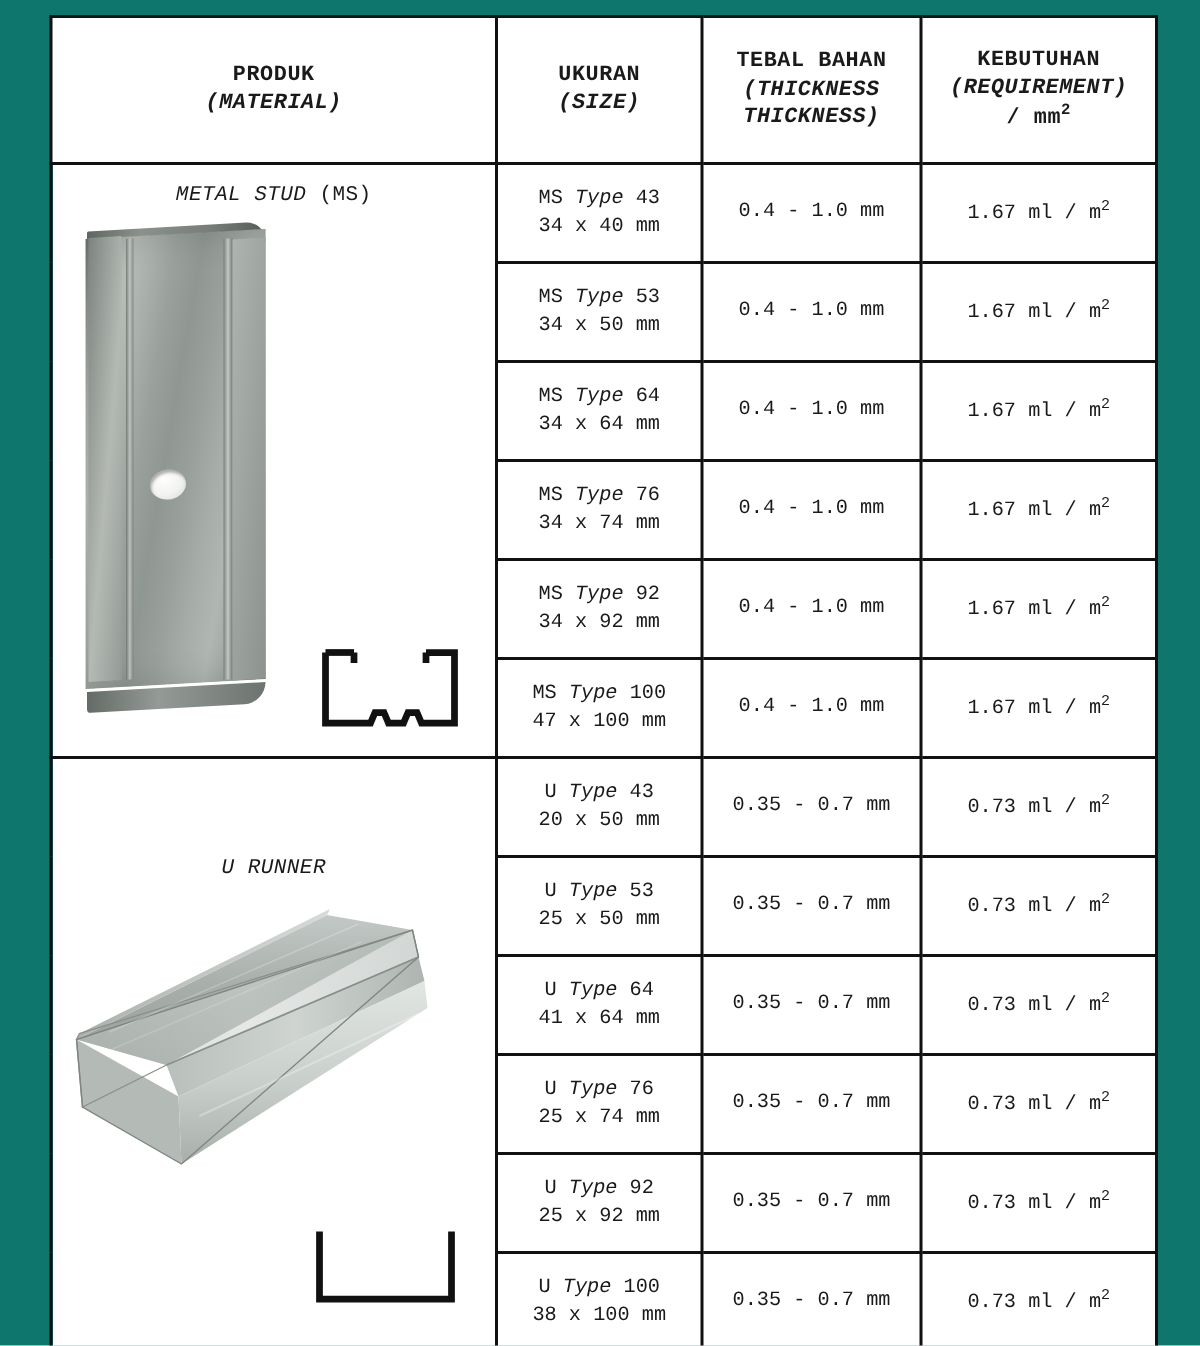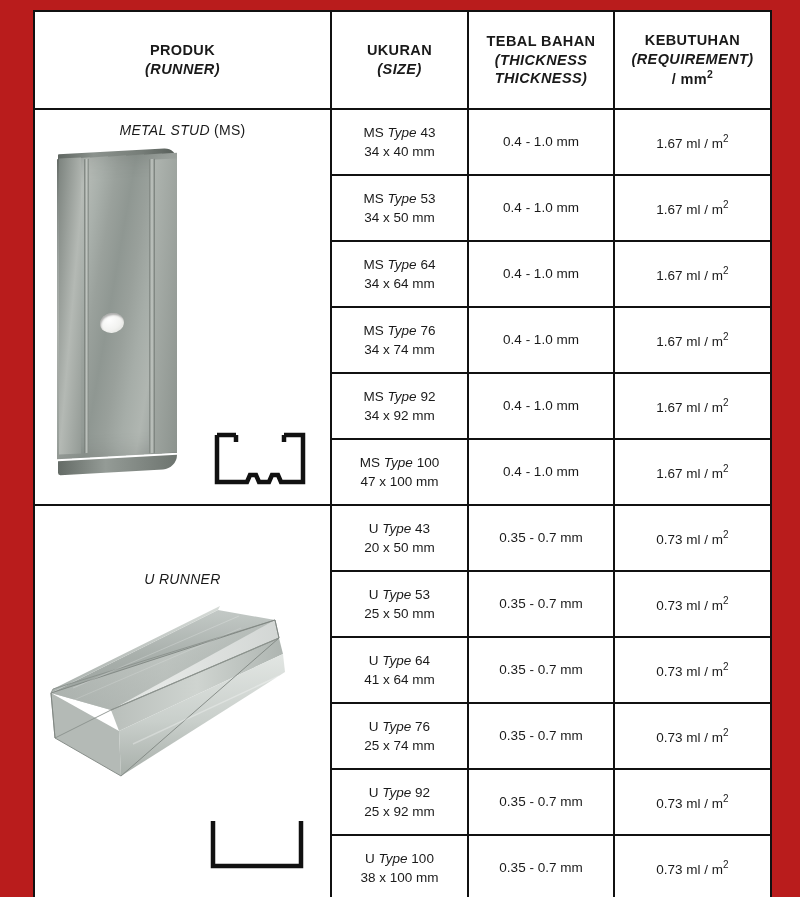--- a/index.html
+++ b/index.html
@@ -14,21 +14,22 @@
     color: #1a1a1a;
     position: relative;
     overflow: hidden;
   }
 
   .sheet {
     position: absolute;
     left: 0; top: 0;
     width: 800px;
     height: 897px;
-    background: #b91c1c;
+    background: #0f766e;
+    font-family: Liberation Mono, monospace;
   }
 
   table.spec {
     position: absolute;
     left: 33px;
     top: 10px;
     width: 737px;
     border-collapse: collapse;
     table-layout: fixed;
   }
@@ -218,21 +219,21 @@
       <col class="c-product">
         <col class="c-size">
         <col class="c-thick">
         <col class="c-req">
     </colgroup>
 
     <thead>
       <tr>
         <th class="hdr">
           <span class="ln-bold">PRODUK</span>
-          <span class="ln-ital">(RUNNER)</span>
+          <span class="ln-ital">(MATERIAL)</span>
         </th>
         <th class="hdr">
           <span class="ln-bold">UKURAN</span>
           <span class="ln-ital">(SIZE)</span>
         </th>
         <th class="hdr">
           <span class="ln-bold">TEBAL BAHAN</span>
           <span class="ln-ital">(THICKNESS</span>
           <span class="ln-ital">THICKNESS)</span>
         </th>

